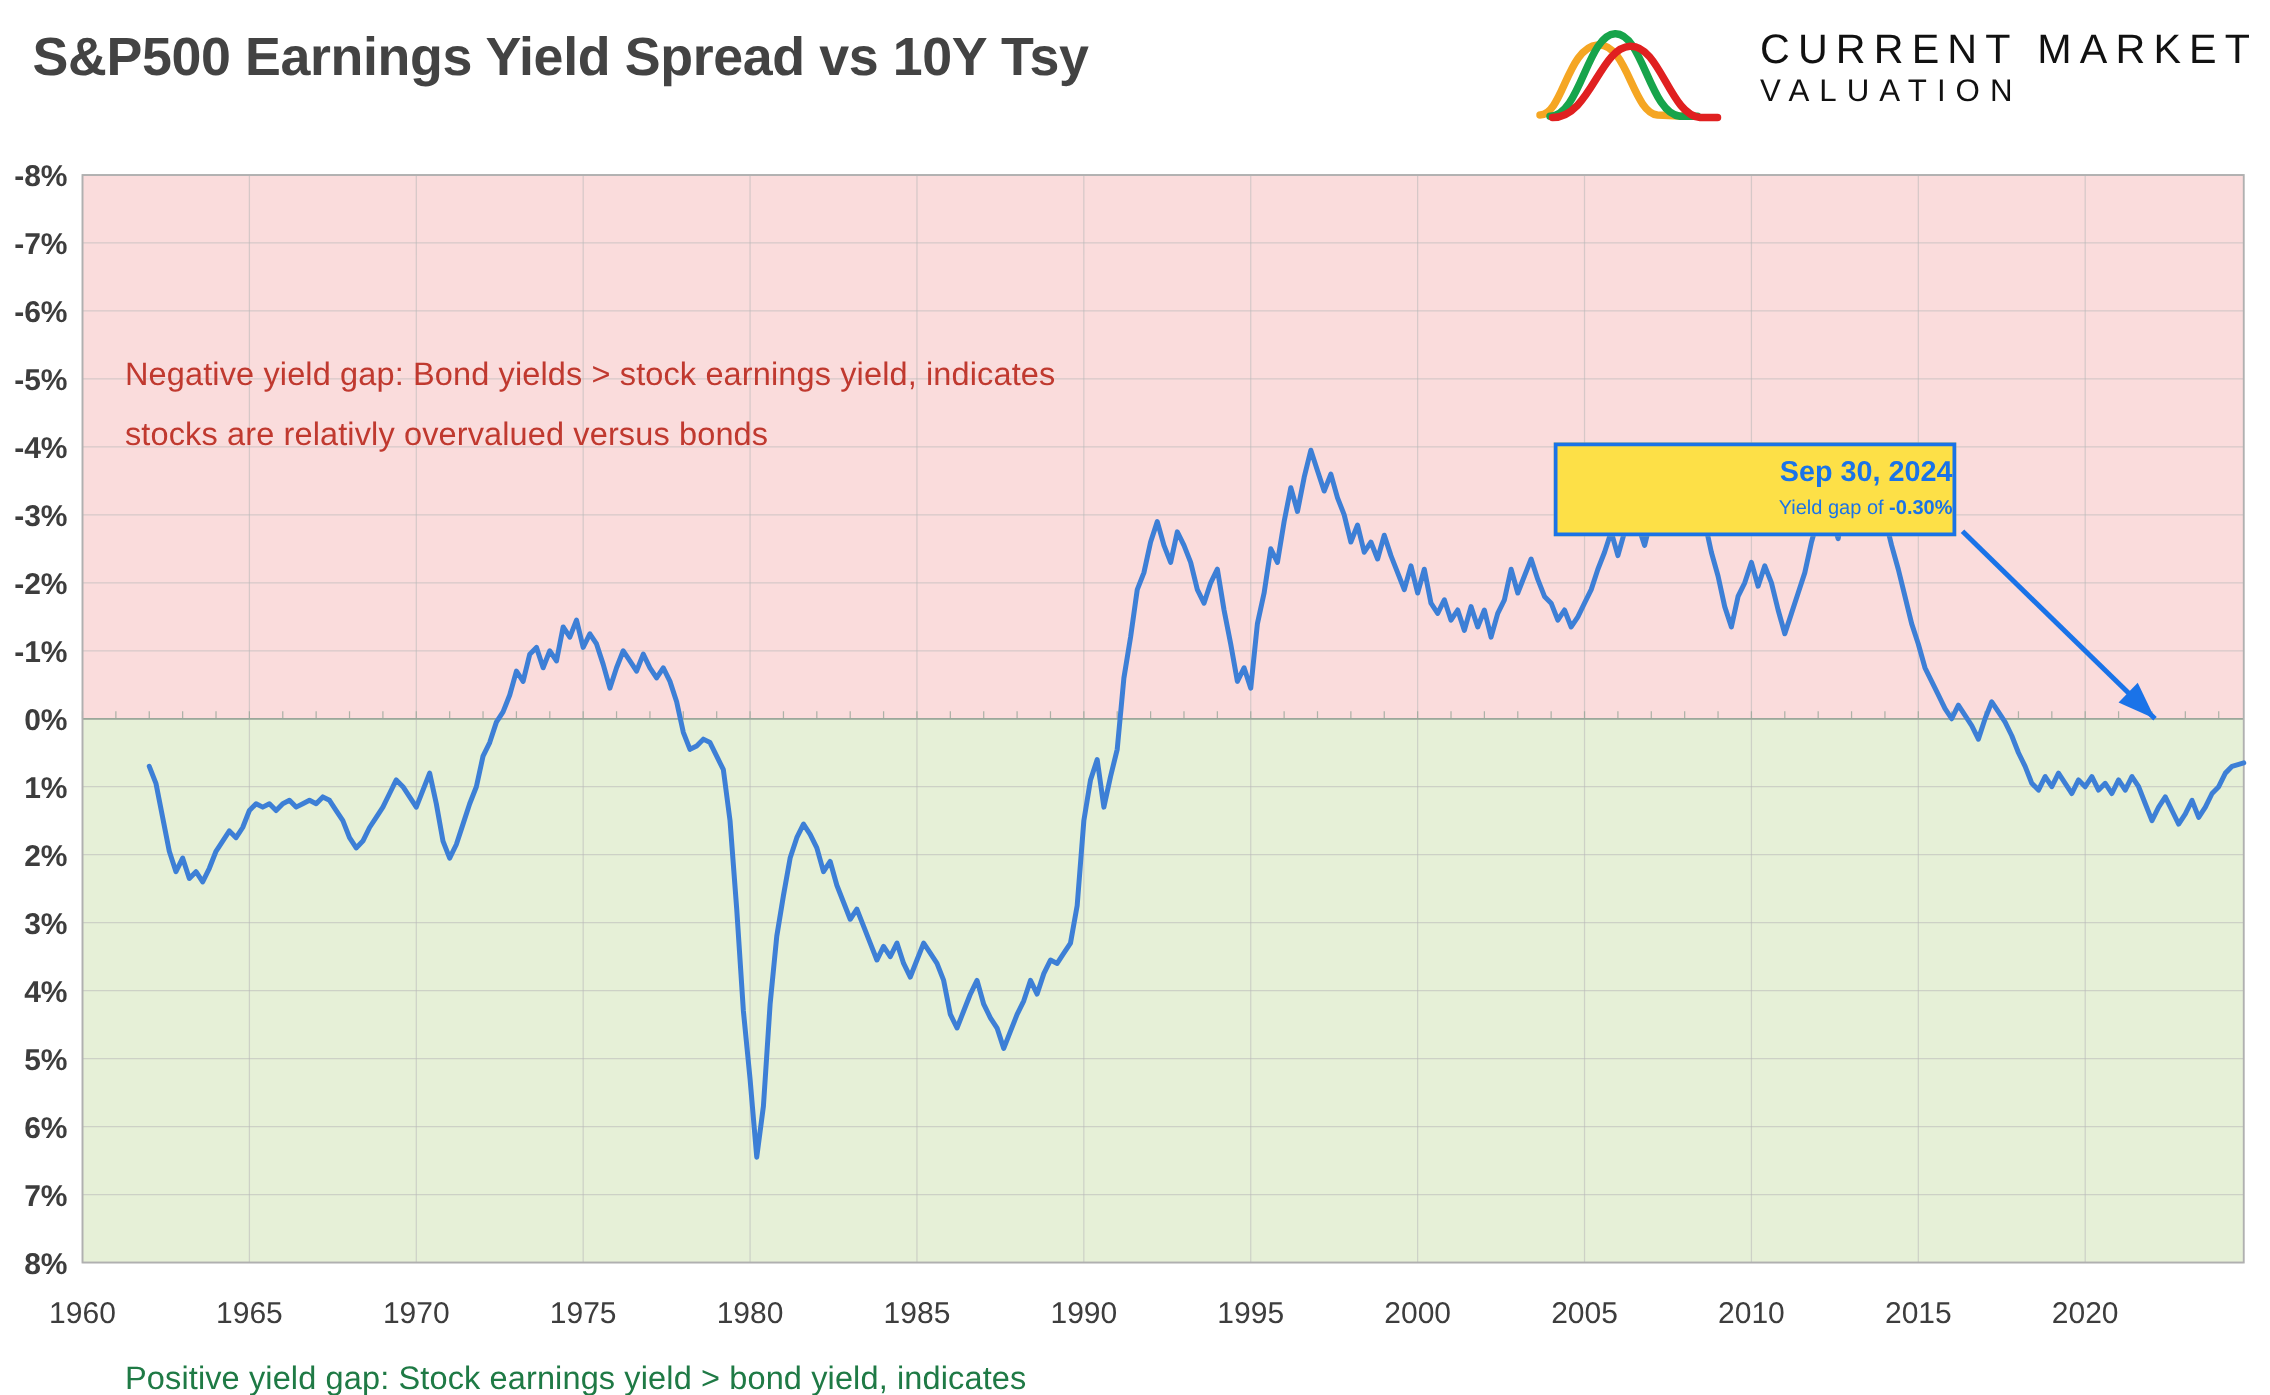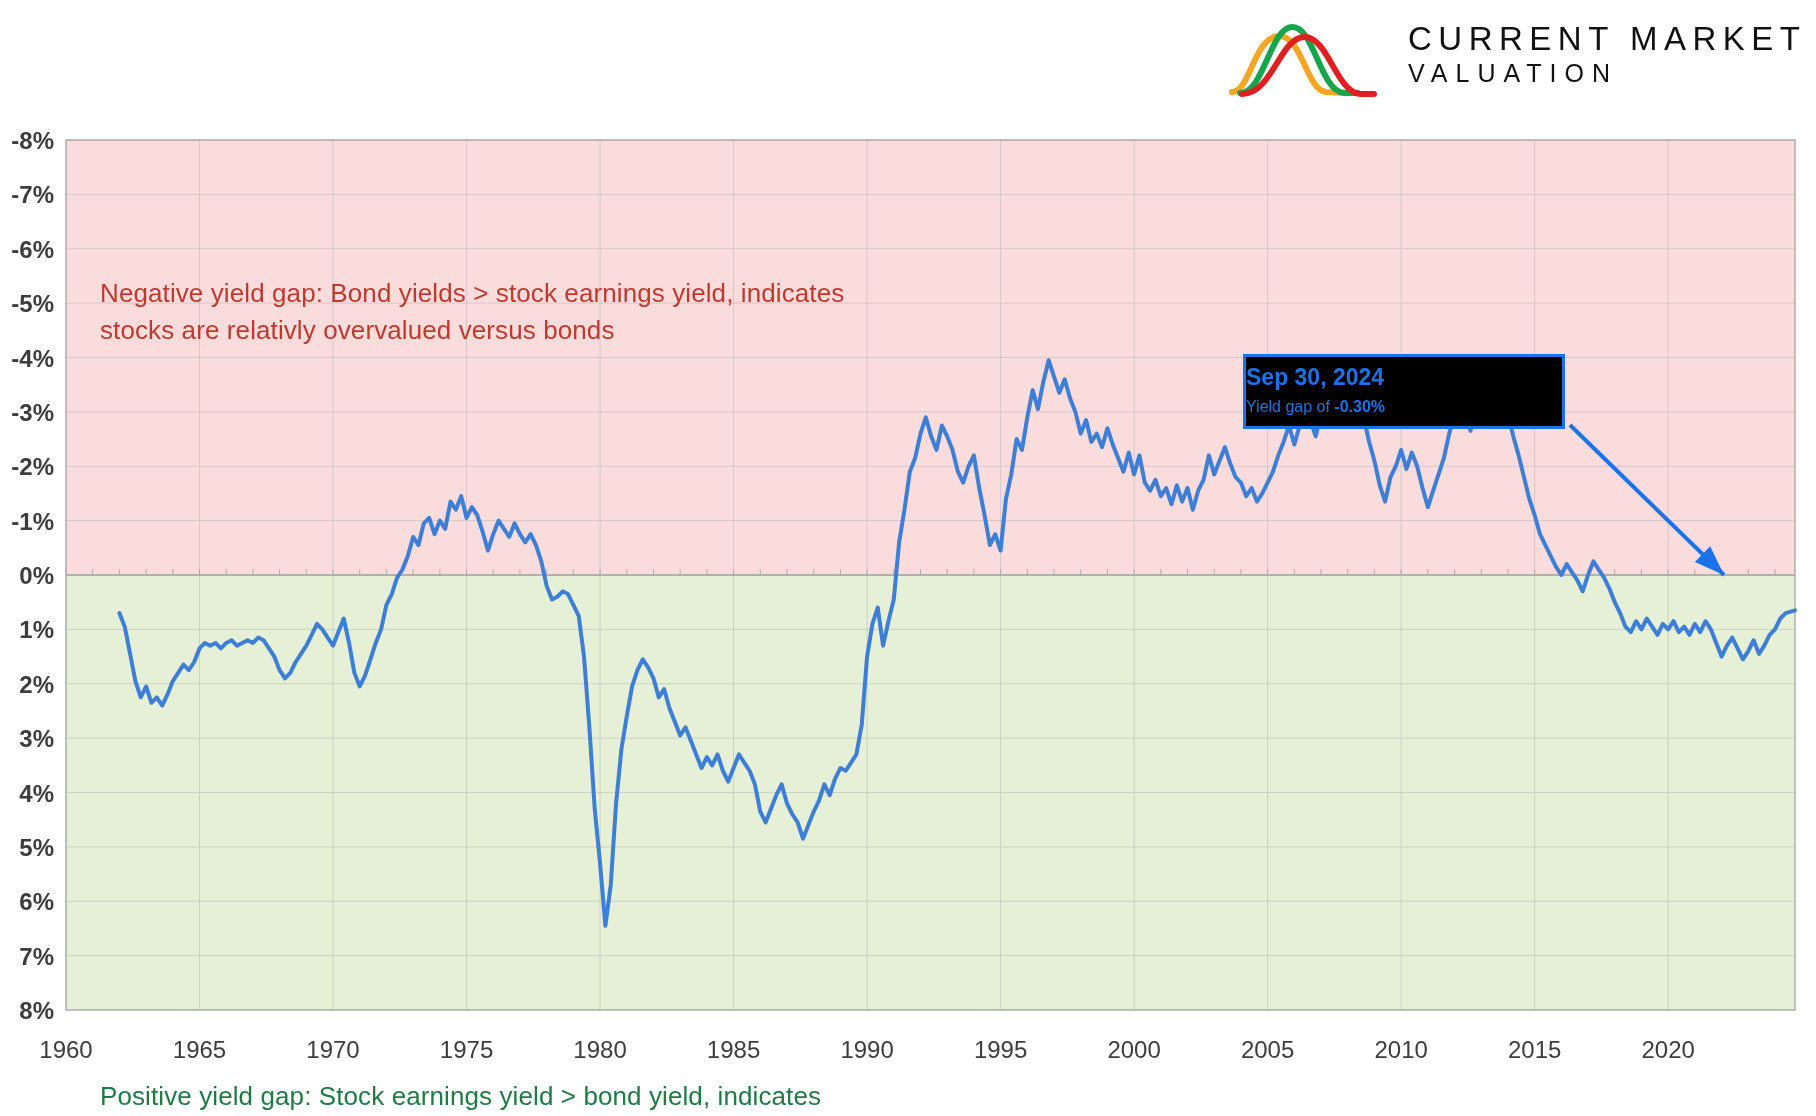--- a/index.html
+++ b/index.html
@@ -37,46 +37,47 @@
     letter-spacing:8px; white-space:nowrap; line-height:31px;
     text-align:left; padding-right:6px;
   }
 
   
   #plot-wrap { position:absolute; left:0; top:125px; width:1816px; height:991px; }
   #plot-svg  { position:absolute; left:0; top:0; }
 
   
   .zone-note {
-    position:absolute; white-space:pre-line; line-height:37px;
+    position:absolute; white-space:pre-line; line-height:48px;
     font-size:26px; letter-spacing:0.1px;
   }
   #note-negative { left:100px; top:150px; color:#c0392f; }
   #note-positive { left:100px; top:953px; color:#1f7a45; }
 
   #callout-box {
     position:absolute; left:1243px; top:229px;
     width:322px; height:75px;
-    background:#000000; border:3px solid #1a73e8;
+    background:#fde047; border:3px solid #1a73e8;
     display:flex; flex-direction:column;
-    align-items:flex-start; justify-content:center;
+    align-items:flex-end; justify-content:center;
   }
   #callout-date {
     font-size:23px; font-weight:bold; color:#1a73e8;
     line-height:30px; white-space:nowrap;
   }
   #callout-value {
     font-size:16px; color:#1a73e8; line-height:29px; white-space:nowrap;
   }
   #callout-value b { font-weight:bold; }
 </style>
 </head>
 <body>
 
 <div id="header">
+  <div id="chart-title">S&amp;P500 Earnings Yield Spread vs 10Y Tsy</div>
 
   <div id="logo">
     <svg id="logo-mark" viewBox="0 0 170 80">
       <path d="M4 72 C 22 72, 26 18, 50 16 C 74 14, 78 70, 98 72 L 120 73" fill="none" stroke="#f5a623" stroke-width="6" stroke-linecap="round"></path>
       <path d="M12 73 C 36 73, 42 8, 64 7 C 86 6, 92 71, 116 73 L 130 73" fill="none" stroke="#17a44b" stroke-width="6" stroke-linecap="round"></path>
       <path d="M14 74 C 44 74, 52 18, 76 17 C 100 16, 108 72, 132 74 L 146 74" fill="none" stroke="#e02020" stroke-width="6" stroke-linecap="round"></path>
     </svg>
     <div id="logo-text">
       <div id="logo-line1">CURRENT MARKET</div>
       <div id="logo-line2">VALUATION</div>

